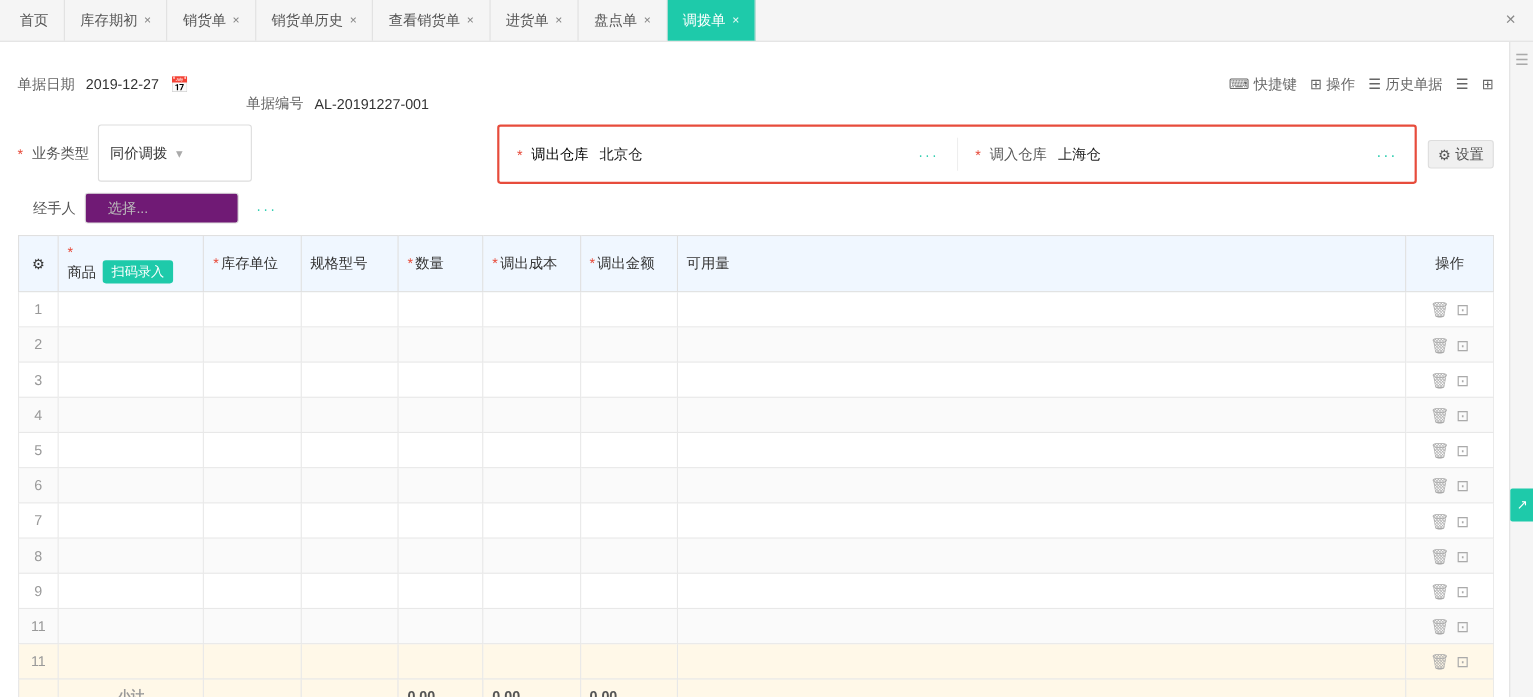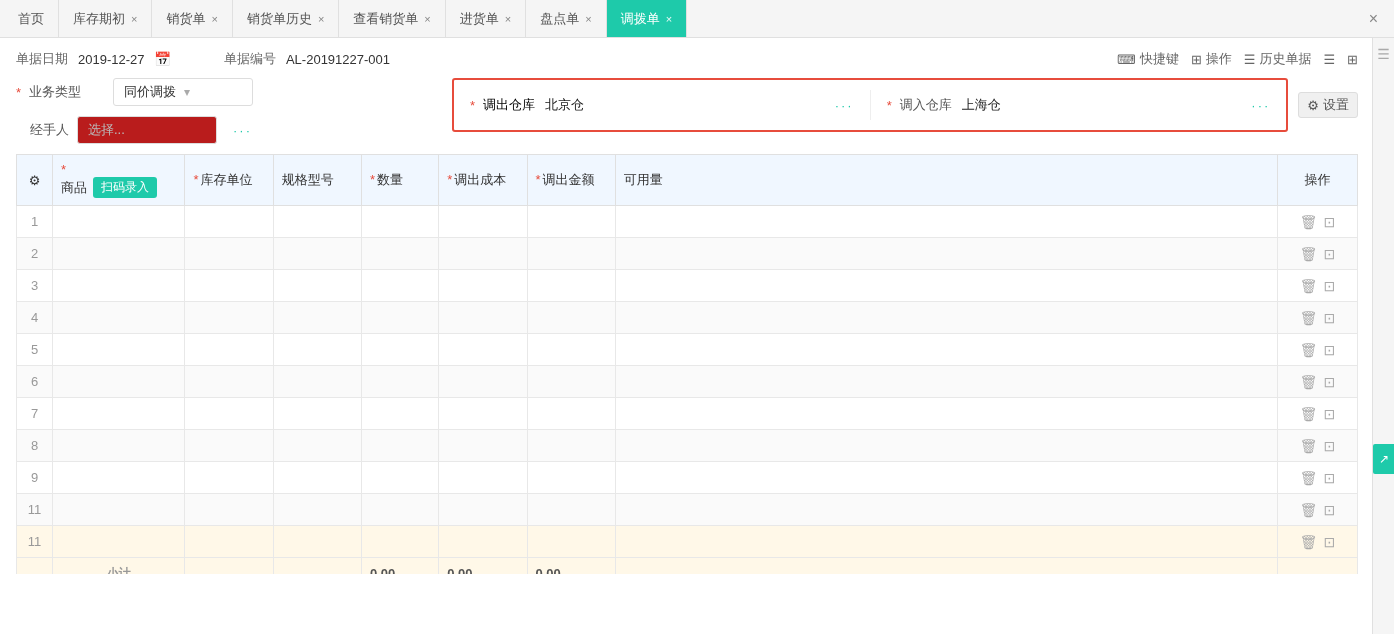--- a/index.html
+++ b/index.html
@@ -139,27 +139,26 @@
       align-items: center;
       gap: 8px;
       margin-bottom: 0;
     }
     .business-type-row .req { color: #e74c3c; }
     .business-type-row .label { color: #555; text-align: right; }
     .dropdown-select {
       display: flex;
       align-items: center;
       gap: 8px;
-      padding: 4px 10px;
+      padding: 16px 10px;
       border: 1px solid #ddd;
       border-radius: 3px;
       min-width: 140px;
       cursor: pointer;
       background: #fff;
-      margin-left: 24px;
     }
     .dropdown-select .chevron { color: #aaa; font-size: 12px; }
 
     .handler-row {
       display: flex;
       align-items: center;
       gap: 8px;
     }
     .handler-placeholder { color: #bbb; }
     .more-dots { color: #1ecaaa; cursor: pointer; letter-spacing: 2px; margin-left: 8px; }
@@ -316,21 +315,21 @@
 
   <div class="content-area">
     <div class="main-content">
 
       <div class="header-row1">
         <div class="form-field">
           <span class="form-field" style="color:#666;margin-right:4px;">单据日期</span>
           <span class="value" style="font-weight:500;">2019-12-27</span>
           <span class="date-icon" style="margin-left:4px;">📅</span>
         </div>
-        <div class="form-field" style="margin-left:24px;">
+        <div class="form-field" style="margin-left:24px;margin-top:35px;">
           <span style="color:#666;margin-right:4px;">单据编号</span>
           <span class="value">AL-20191227-001</span>
         </div>
         <div class="toolbar-right">
           <div class="toolbar-btn">
             <span style="font-size:13px;">⌨</span>
             <span>快捷键</span>
           </div>
           <div class="toolbar-btn">
             <span>⊞</span>
@@ -355,21 +354,21 @@
           <div class="business-type-row">
             <span class="req" style="color:#e74c3c;">*</span>
             <span class="label">业务类型</span>
             <div class="dropdown-select">
               <span>同价调拨</span>
               <span class="chevron">▾</span>
             </div>
           </div>
           <div class="handler-row">
             <span style="color:#555;margin-left:14px;">经手人</span>
-            <div style="border:1px solid #ddd;border-radius:3px;padding:4px 10px;min-width:140px;cursor:pointer;background:#b91c1c;display:flex;align-items:center;gap:8px;">
+            <div style="border:1px solid #ddd;border-radius:3px;padding:4px 20px;min-width:140px;cursor:pointer;background:#701a75;display:flex;align-items:center;gap:8px;">
               <span class="handler-placeholder" style="color:#bbb;">选择...</span>
             </div>
             <span class="more-dots">···</span>
           </div>
         </div>
 
         <div style="flex:1;display:flex;align-items:center;">
           <div class="warehouse-section">
 
             <div class="warehouse-item">

